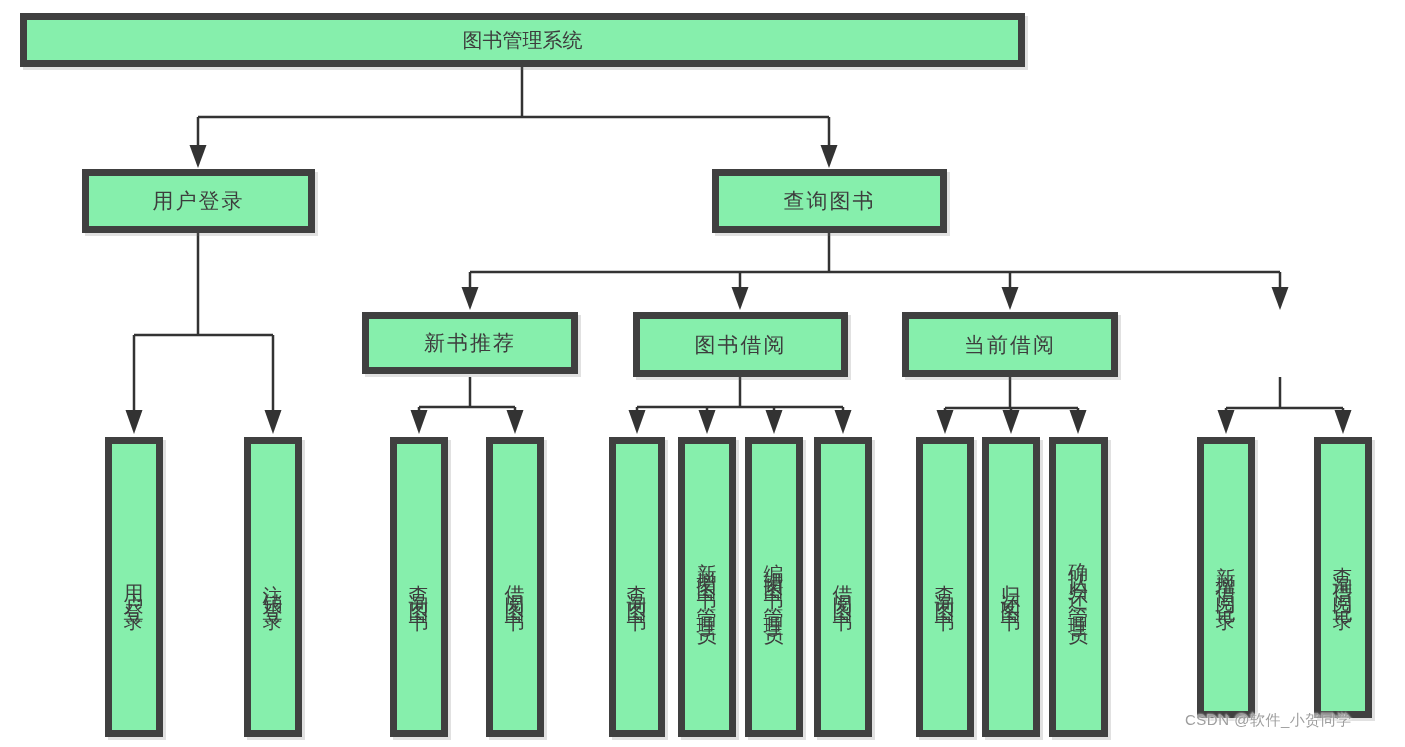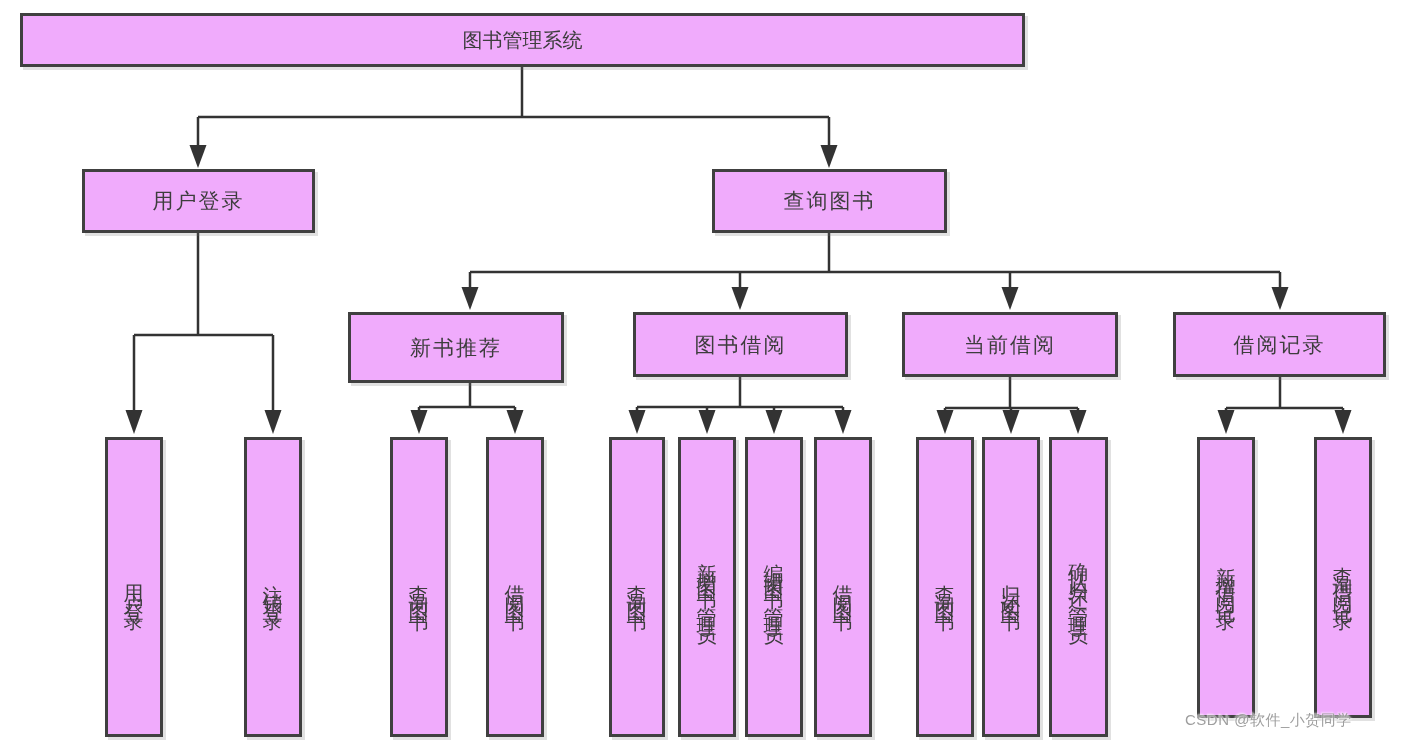--- a/index.html
+++ b/index.html
@@ -2,21 +2,21 @@
 <html><head>
 <meta charset="utf-8">
 <style>
   html,body{margin:0;padding:0;background:#ffffff;}
   .stage{
     position:relative;width:1405px;height:747px;background:#ffffff;
     font-family:"Liberation Sans",sans-serif;overflow:hidden;
   }
   .box{
     position:absolute;box-sizing:border-box;
-    border:3px solid #404040;background:#f0abfc;
+    border:7px solid #404040;background:#86efac;
     display:flex;align-items:center;justify-content:center;
     color:#3d3d3d;box-shadow:3px 3px 0 rgba(120,120,120,0.22);
     z-index:2;
   }
   .hlabel{font-size:21px;letter-spacing:2px;white-space:nowrap;}
   .title{font-size:20px;}
   .leaf{
     writing-mode:vertical-rl;text-orientation:mixed;
     font-size:20px;letter-spacing:9px;line-height:1;
   }
@@ -108,24 +108,23 @@
       <line x1="1343" y1="408" x2="1343" y2="412"></line>
       <polygon points="1334.5,410 1351.5,410 1343,434"></polygon>
     </g>
   </svg>
 
   <div class="box title" style="left:20px;top:13px;width:1005px;height:54px">图书管理系统</div>
 
   <div class="box hlabel" style="left:82px;top:169px;width:233px;height:64px">用户登录</div>
   <div class="box hlabel" style="left:712px;top:169px;width:235px;height:64px">查询图书</div>
 
-  <div class="box hlabel" style="left:348px;top:312px;width:216px;height:71px">新书推荐</div>
+  <div class="box hlabel" style="left:362px;top:312px;width:216px;height:62px">新书推荐</div>
   <div class="box hlabel" style="left:902px;top:312px;width:216px;height:65px">当前借阅</div>
   <div class="box hlabel" style="left:633px;top:312px;width:215px;height:65px">图书借阅</div>
-  <div class="box hlabel" style="left:1173px;top:312px;width:213px;height:65px">借阅记录</div>
 
   <div class="box leaf" style="left:105px;top:437px;width:58px;height:300px">用户登录</div>
   <div class="box leaf" style="left:244px;top:437px;width:58px;height:300px">注销登录</div>
 
   <div class="box leaf" style="left:390px;top:437px;width:58px;height:300px">查询图书</div>
   <div class="box leaf" style="left:486px;top:437px;width:58px;height:300px">借阅图书</div>
 
   <div class="box leaf" style="left:609px;top:437px;width:56px;height:300px">查询图书</div>
   <div class="box leaf" style="left:678px;top:437px;width:58px;height:300px">新增图书（管理员）</div>
   <div class="box leaf" style="left:745px;top:437px;width:58px;height:300px">编辑图书（管理员）</div>

